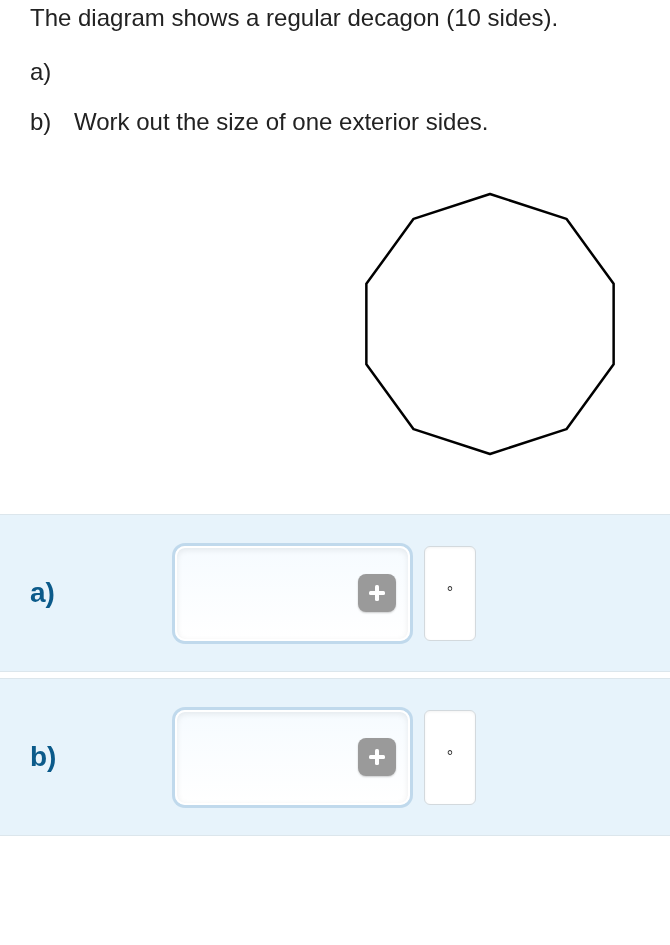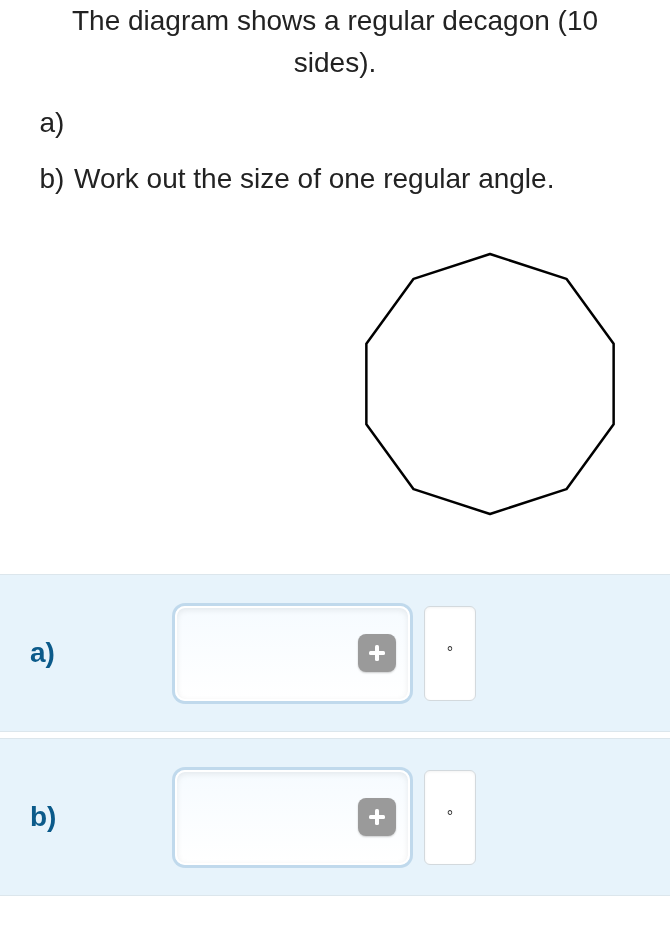--- a/index.html
+++ b/index.html
@@ -6,23 +6,22 @@
   body {
     width: 670px;
     height: 945px;
     font-family: Arial, Helvetica, sans-serif;
     background: #ffffff;
     color: #222;
     overflow: hidden;
   }
   .question-text {
     padding: 0 30px 10px 30px;
-    font-size: 28px;
+    font-size: 24px;
     line-height: 1.5;
-    text-align: center;
   }
   .q-intro { margin-bottom: 18px; }
   .q-part { display: flex; margin-bottom: 14px; }
   .q-part-label { width: 44px; flex-shrink: 0; }
   .diagram-area {
     height: 320px;
     position: relative;
   }
   .diagram-area svg {
     position: absolute;
@@ -96,21 +95,21 @@
 </head>
 <body>
 
 <div class="question-text">
   <p class="q-intro">The diagram shows a regular decagon (10 sides).</p>
   <div class="q-part">
     <span class="q-part-label">a)</span>
   </div>
   <div class="q-part">
     <span class="q-part-label">b)</span>
-    <span>Work out the size of one regular angle.</span>
+    <span>Work out the size of one exterior sides.</span>
   </div>
 </div>
 
 <div class="diagram-area">
   <svg width="300" height="300" viewBox="0 0 300 300">
     <polygon id="decagon-poly" fill="none" stroke="#000" stroke-width="2.5" stroke-linejoin="round" points="150.00,20.00 226.41,44.83 273.64,109.83 273.64,190.17 226.41,255.17 150.00,280.00 73.59,255.17 26.36,190.17 26.36,109.83 73.59,44.83"></polygon>
   </svg>
 </div>
 
 <div class="answer-rows">

